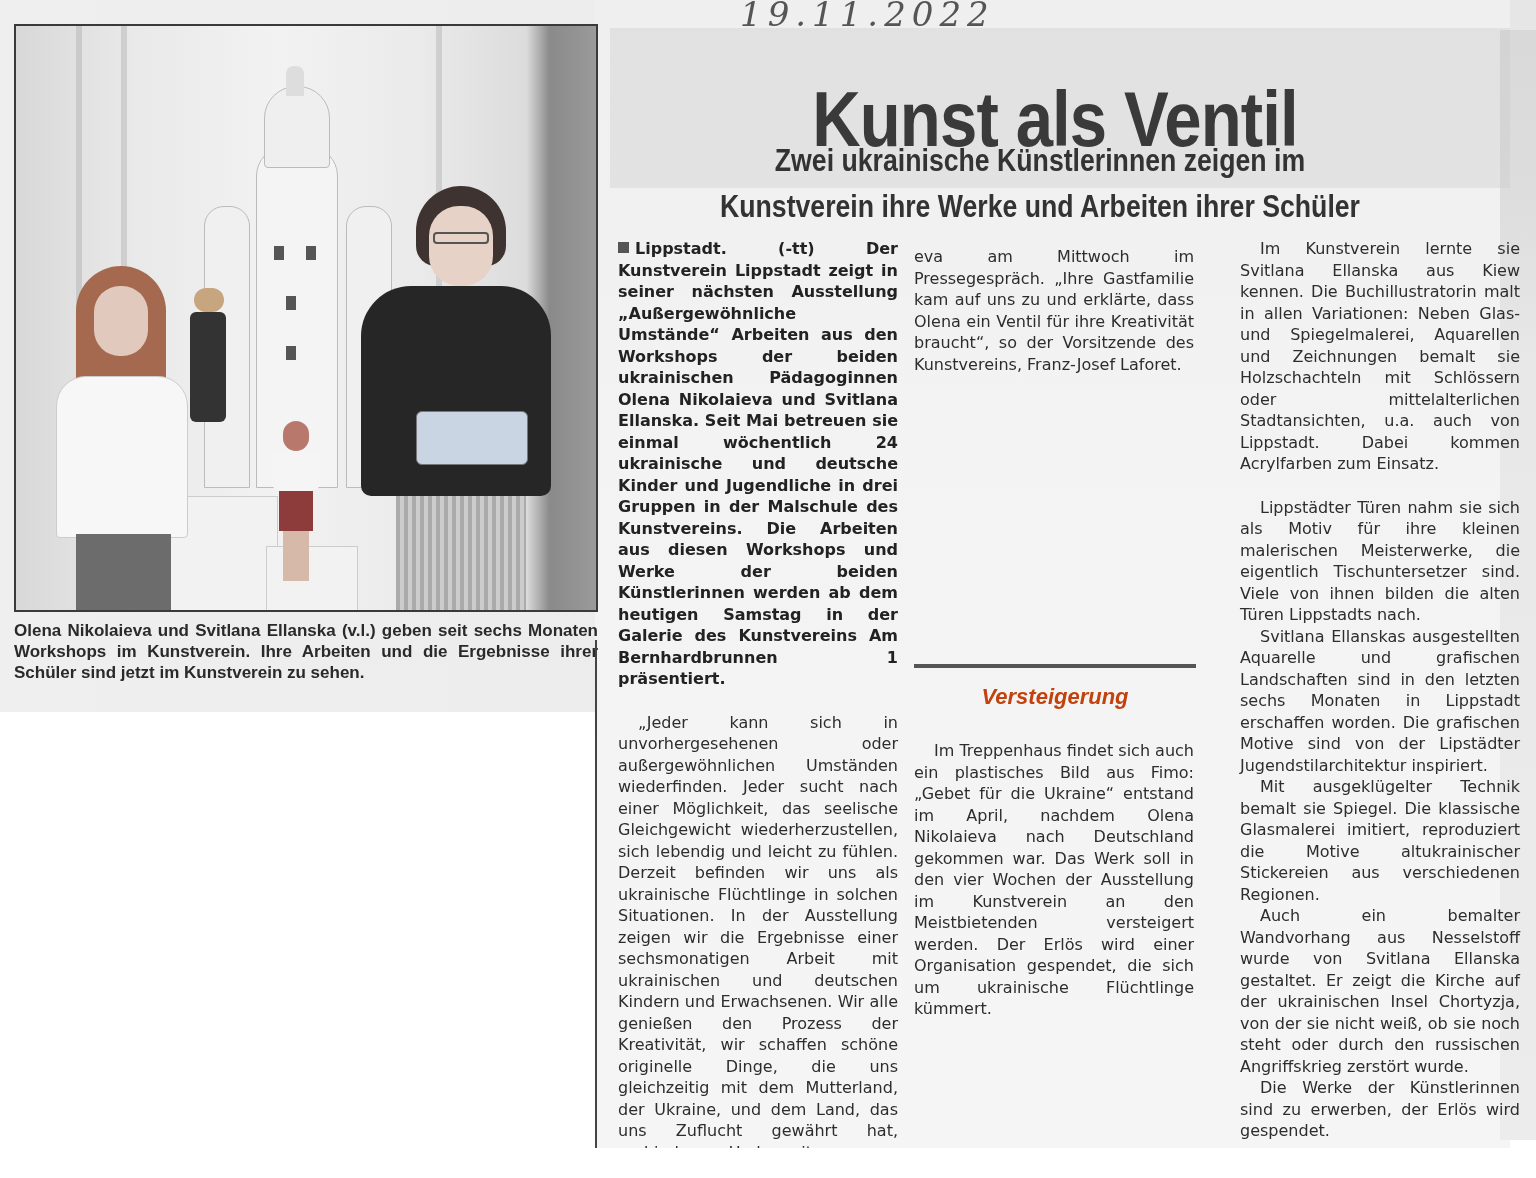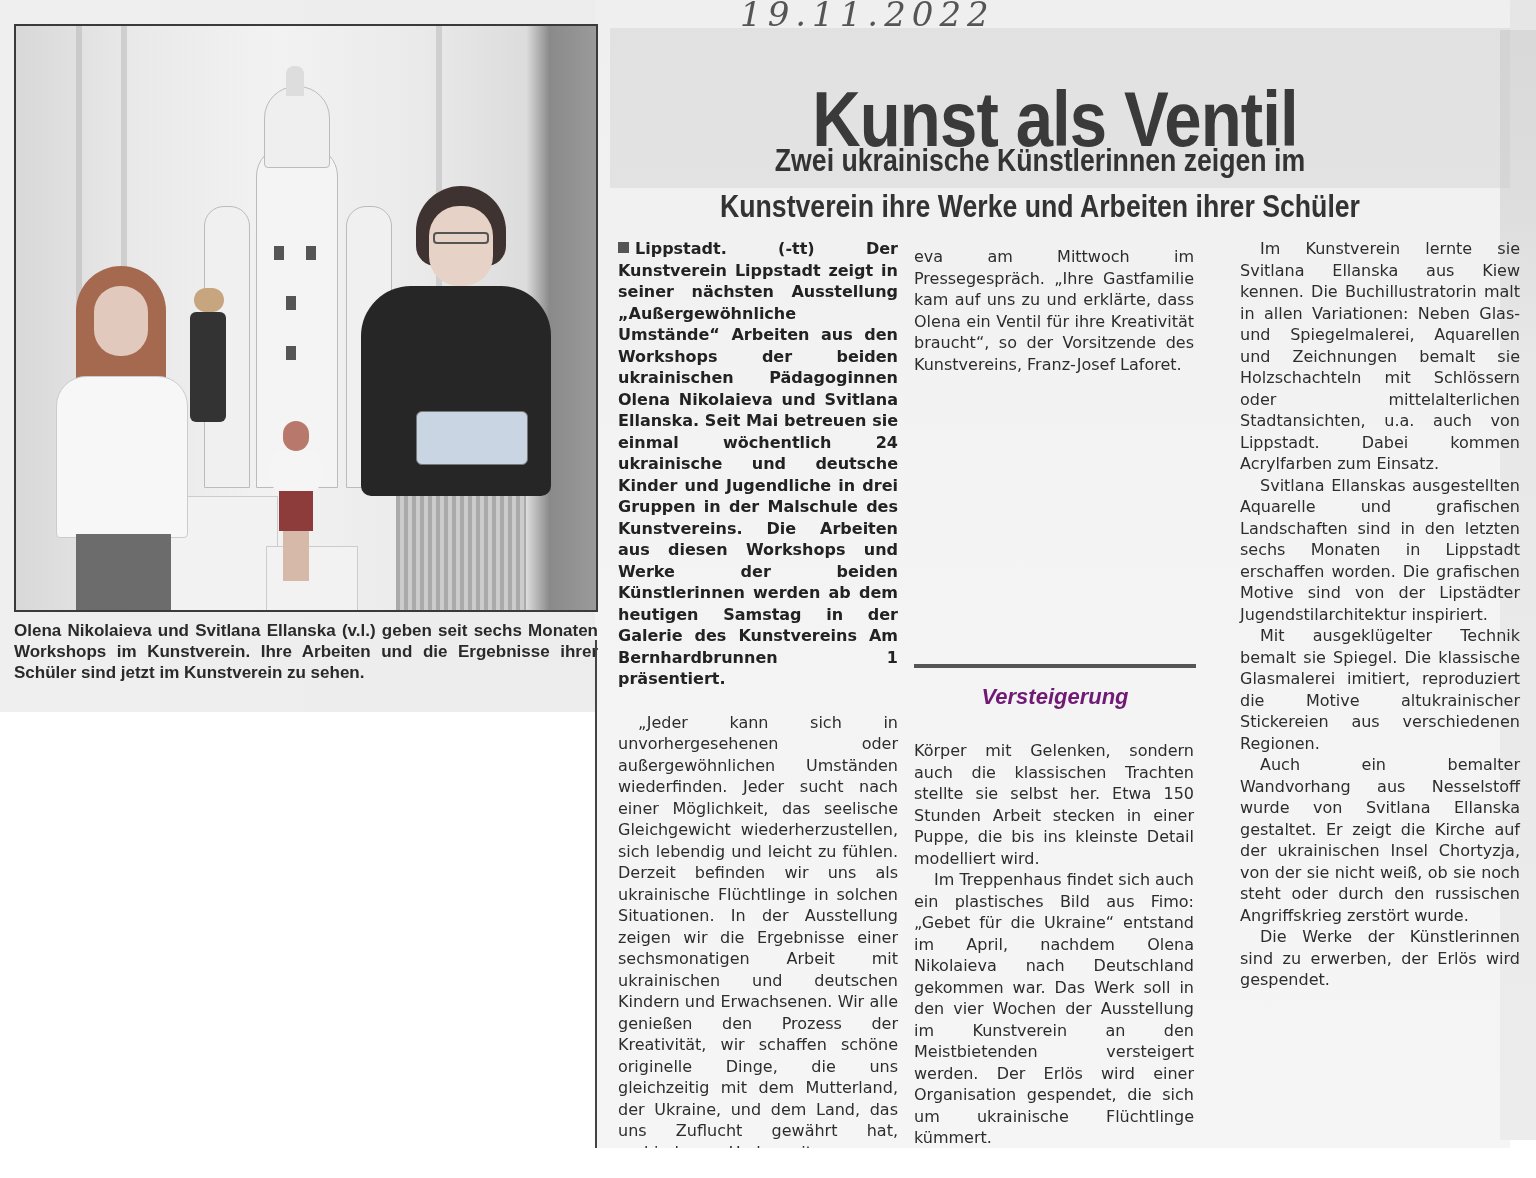--- a/index.html
+++ b/index.html
@@ -91,21 +91,21 @@
   .col p { margin: 0; text-indent: 20px; }
   .col p.no-indent { text-indent: 0; }
   .col p.gap { margin-top: 22px; }
   .col-lead { font-weight: bold; color: #222; }
   .bullet-square { display: inline-block; width: 11px; height: 11px; background: #555; margin-right: 6px; vertical-align: 1px; }
   .col-separator { position: absolute; left: 595px; top: 640px; width: 2px; height: 508px; background: #444; }
   .col2-rule { position: absolute; left: 914px; top: 664px; width: 282px; height: 4px; background: #555; }
   .subhead {
     position: absolute; left: 914px; top: 684px; width: 282px; text-align: center;
     font-family: "Liberation Sans", sans-serif; font-weight: bold; font-style: italic;
-    font-size: 22px; color: #701a75;
+    font-size: 22px; color: #c2410c;
   }
   .bottom-edge { position: absolute; left: 0; top: 1148px; width: 1536px; height: 30px; background: #ffffff; }
 </style>
 </head>
 <body>
 
 <div class="clipping-bg"></div>
 <div class="clipping-bg-right"></div>
 <div class="right-strip"></div>
 <div class="gray-band"></div>
@@ -170,25 +170,25 @@
   <p class="no-indent col-lead"><span class="bullet-square"></span><span>Lippstadt. (-tt) Der Kunstverein Lippstadt zeigt in seiner nächsten Ausstellung „Außergewöhnliche Umstände“ Arbeiten aus den Workshops der beiden ukrainischen Pädagoginnen Olena Nikolaieva und Svitlana Ellanska. Seit Mai betreuen sie einmal wöchentlich 24 ukrainische und deutsche Kinder und Jugendliche in drei Gruppen in der Malschule des Kunstvereins. Die Arbeiten aus diesen Workshops und Werke der beiden Künstlerinnen werden ab dem heutigen Samstag in der Galerie des Kunstvereins Am Bernhardbrunnen 1 präsentiert.</span></p>
   <p class="gap">„Jeder kann sich in unvorhergesehenen oder außergewöhnlichen Umständen wiederfinden. Jeder sucht nach einer Möglichkeit, das seelische Gleichgewicht wiederherzustellen, sich lebendig und leicht zu fühlen. Derzeit befinden wir uns als ukrainische Flüchtlinge in solchen Situationen. In der Ausstellung zeigen wir die Ergebnisse einer sechsmonatigen Arbeit mit ukrainischen und deutschen Kindern und Erwachsenen. Wir alle genießen den Prozess der Kreativität, wir schaffen schöne originelle Dinge, die uns gleichzeitig mit dem Mutterland, der Ukraine, und dem Land, das uns Zuflucht gewährt hat, verbinden. Und mit unserer Kreativität hoffen wir, neue Farbe in das künstlerische Leben Lippstadts zu bringen“, betonte Olena Nikolai-</p>
 </div>
 
 <div class="col" style="left:914px; top:238px;margin-top:8px;">
   <p class="no-indent">eva am Mittwoch im Pressegespräch. „Ihre Gastfamilie kam auf uns zu und erklärte, dass Olena ein Ventil für ihre Kreativität braucht“, so der Vorsitzende des Kunstvereins, Franz-Josef Laforet.</p>
 </div>
 <div class="col2-rule"></div>
 <div class="subhead">Versteigerung</div>
 <div class="col" style="left:914px; top:740px;">
-  <p class="no-indent">Körper mit Gelenken, sondern auch die klassischen Trachten stellte sie selbst her. Etwa 150 Stunden Arbeit stecken in einer Puppe, die bis ins kleinste Detail modelliert wird.</p>
   <p>Im Treppenhaus findet sich auch ein plastisches Bild aus Fimo: „Gebet für die Ukraine“ entstand im April, nachdem Olena Nikolaieva nach Deutschland gekommen war. Das Werk soll in den vier Wochen der Ausstellung im Kunstverein an den Meistbietenden versteigert werden. Der Erlös wird einer Organisation gespendet, die sich um ukrainische Flüchtlinge kümmert.</p>
 </div>
 
 <div class="col" style="left:1240px; top:238px;">
   <p>Im Kunstverein lernte sie Svitlana Ellanska aus Kiew kennen. Die Buchillustratorin malt in allen Variationen: Neben Glas- und Spiegelmalerei, Aquarellen und Zeichnungen bemalt sie Holzschachteln mit Schlössern oder mittelalterlichen Stadtansichten, u.a. auch von Lippstadt. Dabei kommen Acrylfarben zum Einsatz.</p>
+  <p class="gap">Lippstädter Türen nahm sie sich als Motiv für ihre kleinen malerischen Meisterwerke, die eigentlich Tischuntersetzer sind. Viele von ihnen bilden die alten Türen Lippstadts nach.</p>
   <p>Svitlana Ellanskas ausgestellten Aquarelle und grafischen Landschaften sind in den letzten sechs Monaten in Lippstadt erschaffen worden. Die grafischen Motive sind von der Lipstädter Jugendstilarchitektur inspiriert.</p>
   <p>Mit ausgeklügelter Technik bemalt sie Spiegel. Die klassische Glasmalerei imitiert, reproduziert die Motive altukrainischer Stickereien aus verschiedenen Regionen.</p>
   <p>Auch ein bemalter Wandvorhang aus Nesselstoff wurde von Svitlana Ellanska gestaltet. Er zeigt die Kirche auf der ukrainischen Insel Chortyzja, von der sie nicht weiß, ob sie noch steht oder durch den russischen Angriffskrieg zerstört wurde.</p>
   <p>Die Werke der Künstlerinnen sind zu erwerben, der Erlös wird gespendet.</p>
 </div>
 
 <div class="bottom-edge"></div>
 
 </body></html>

